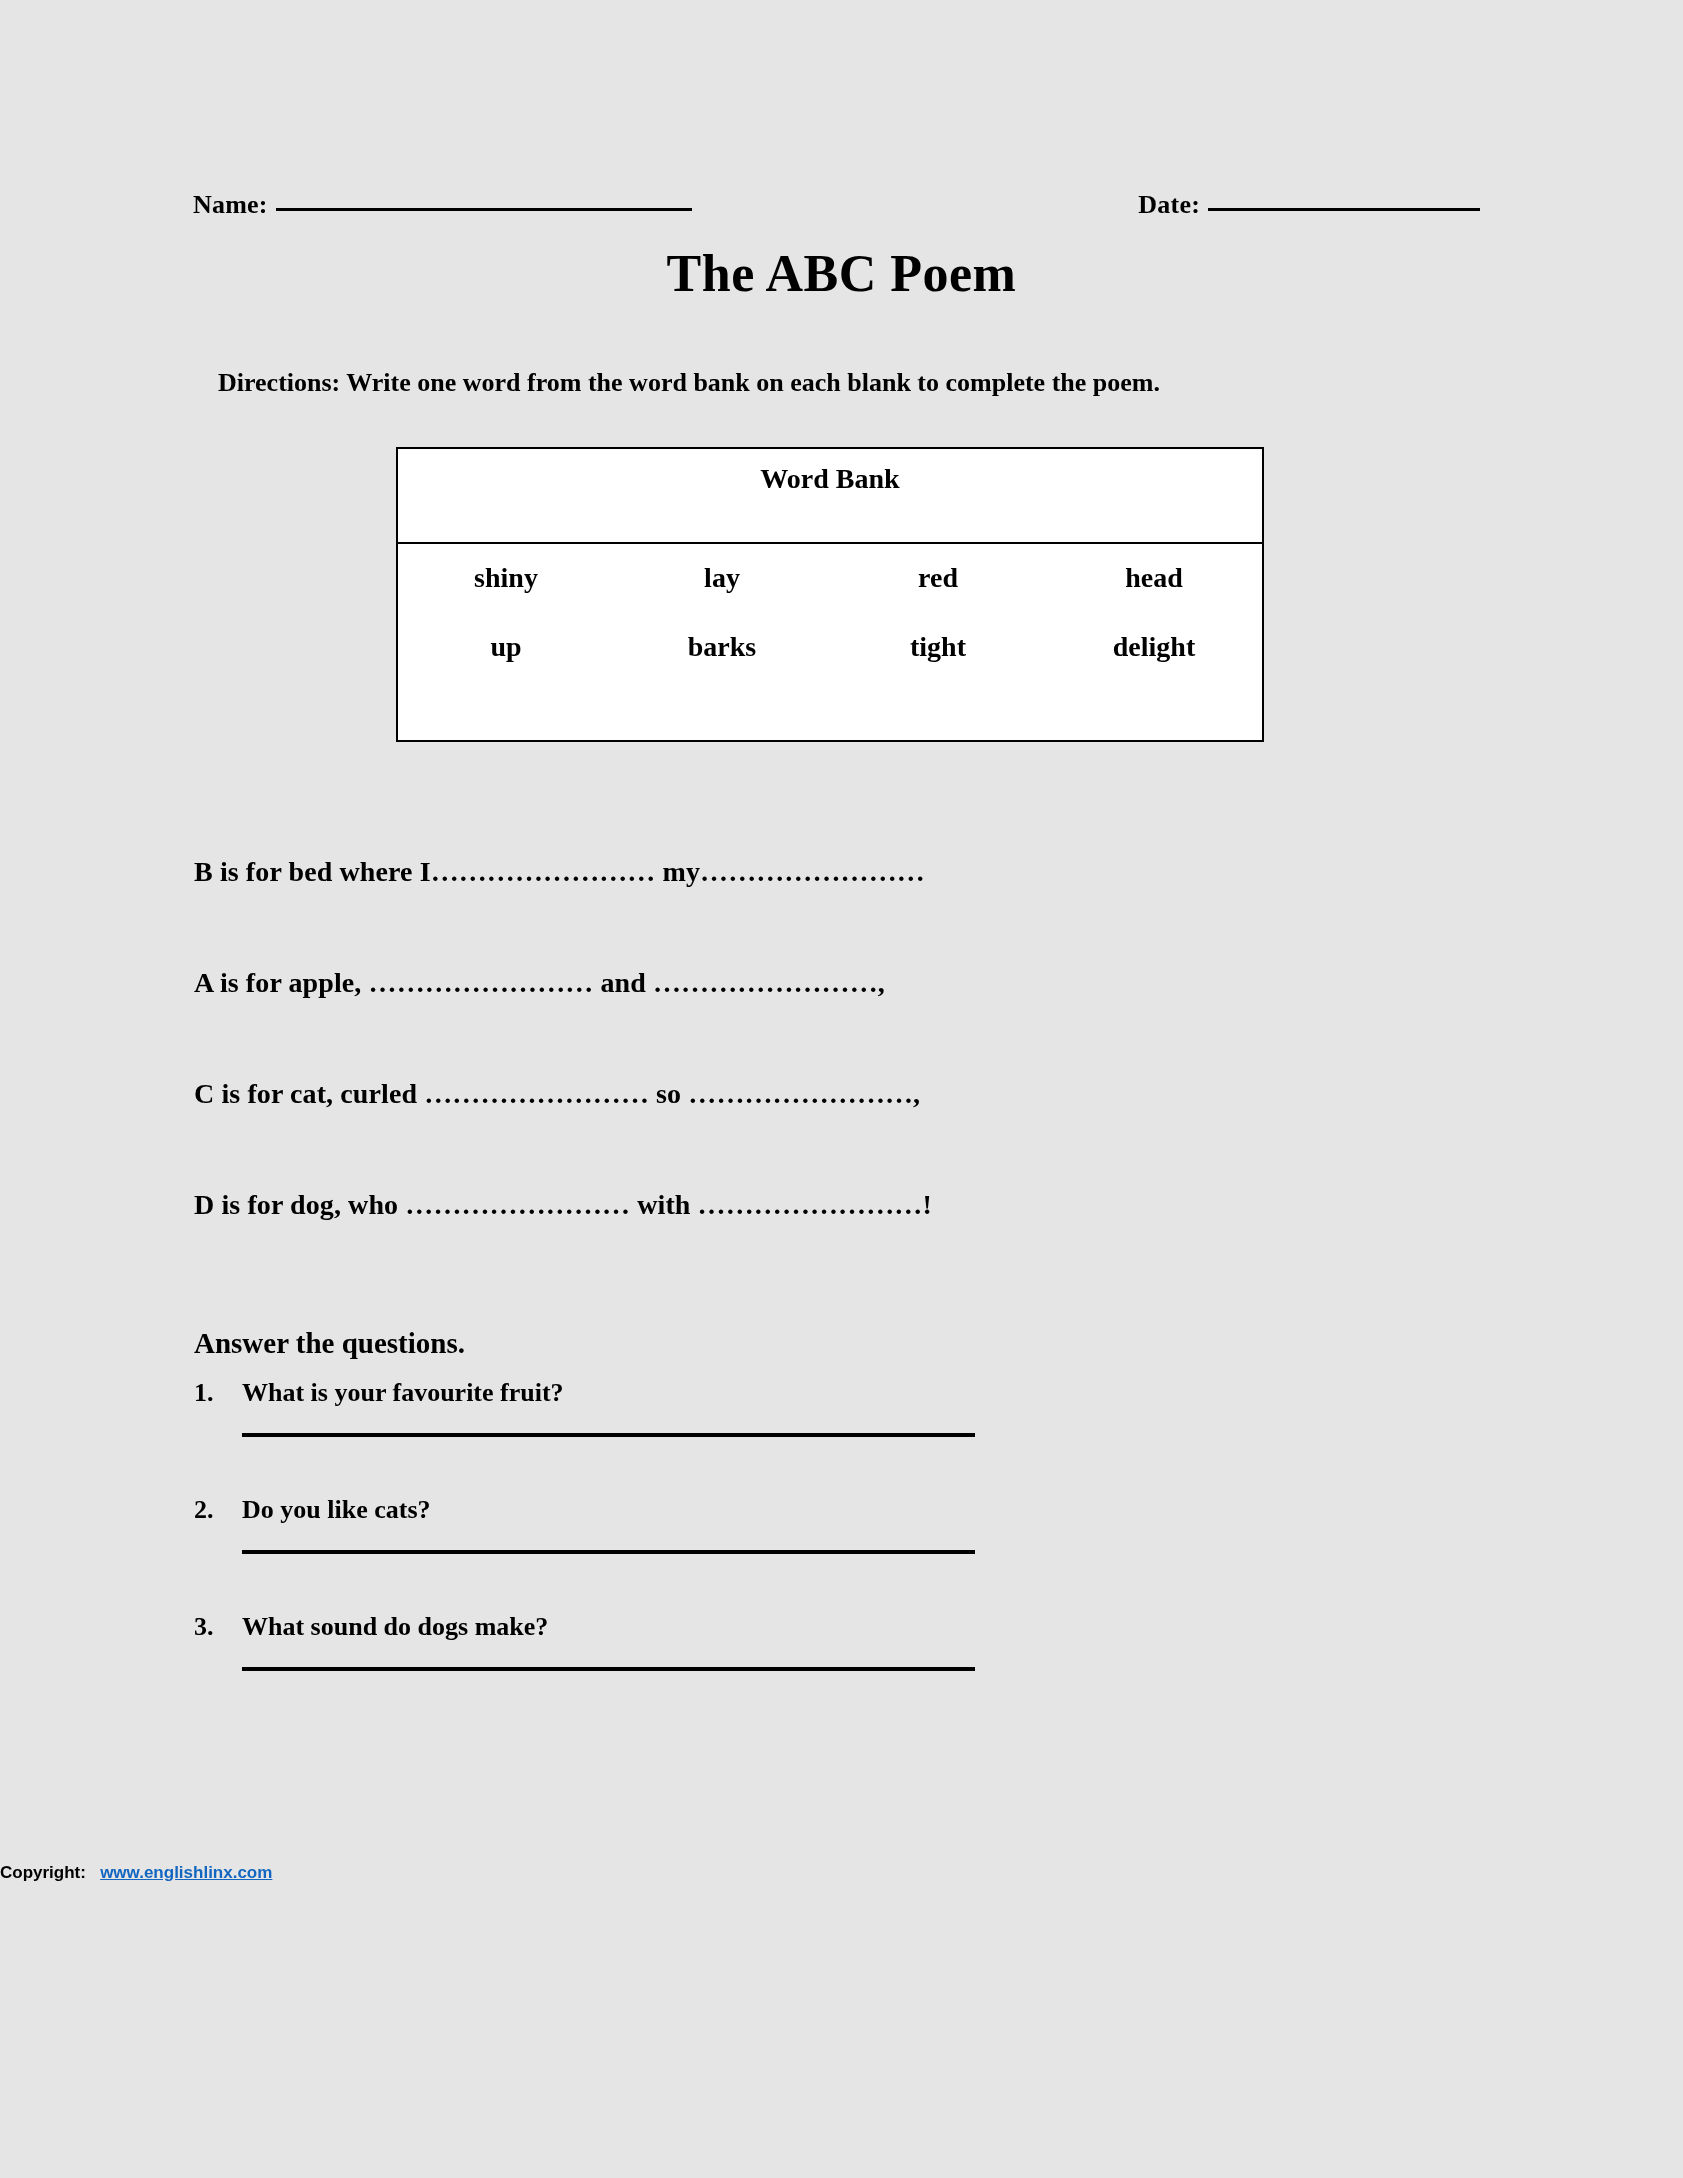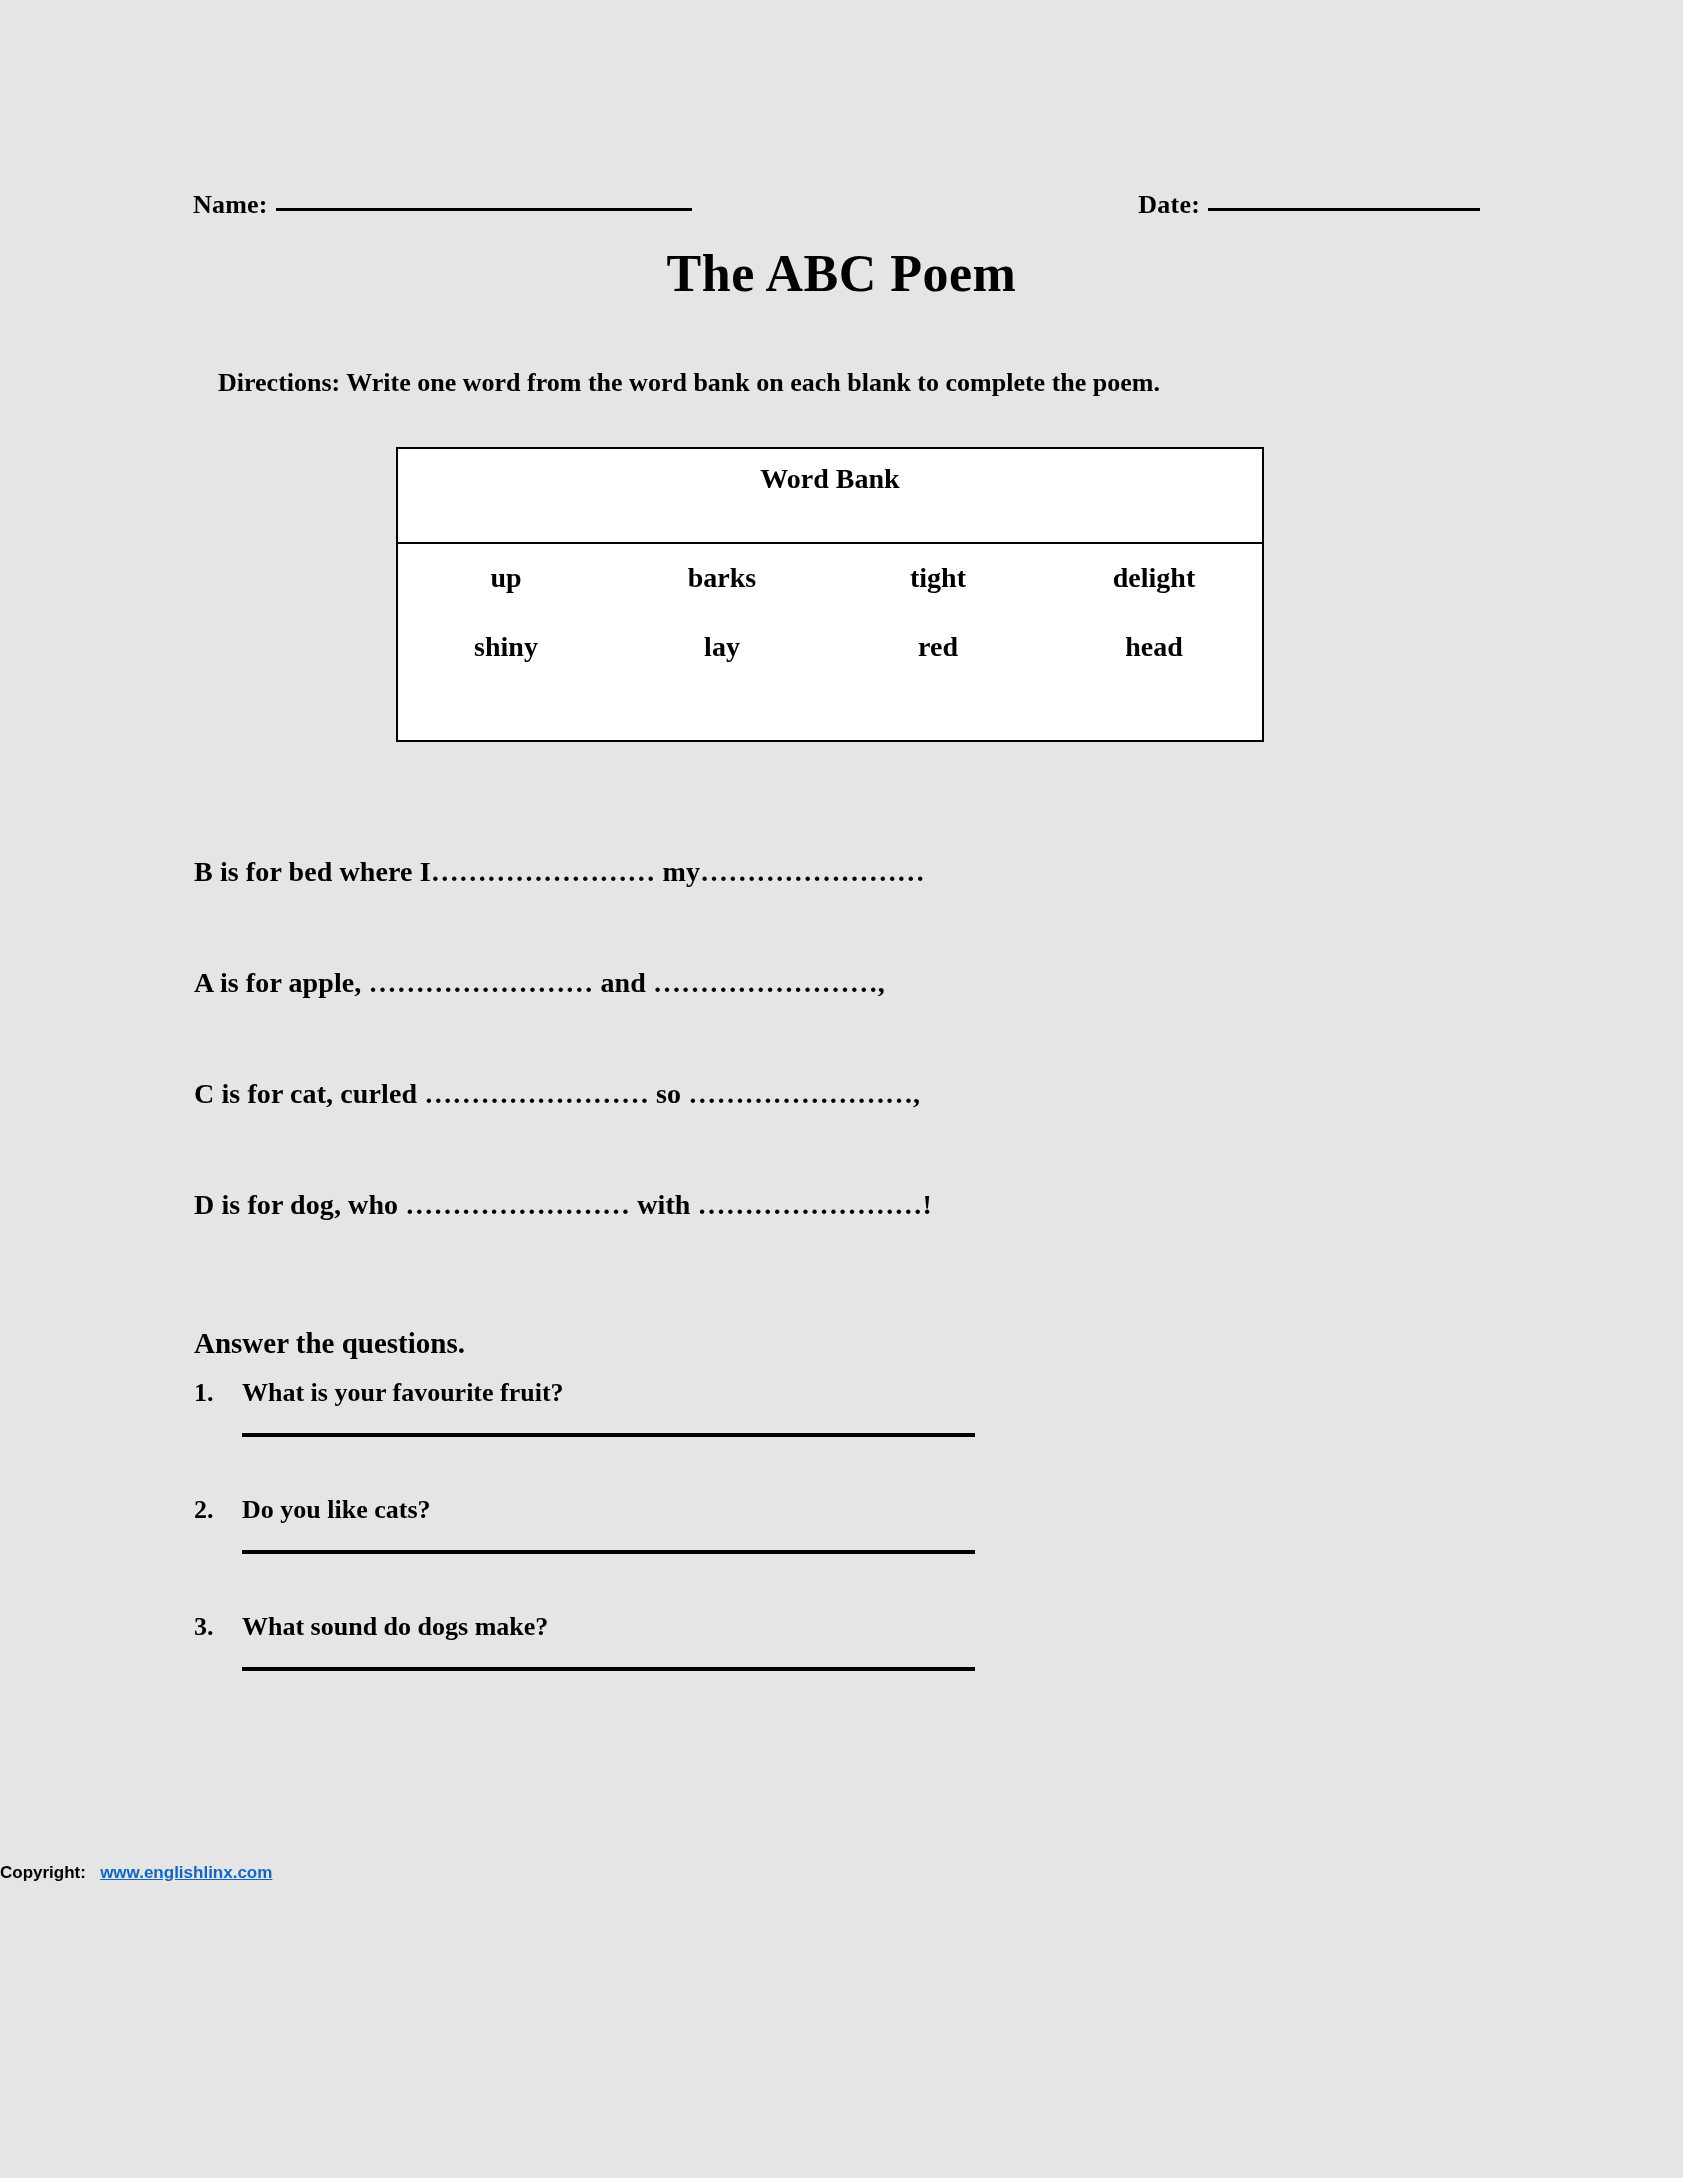--- a/index.html
+++ b/index.html
@@ -208,31 +208,31 @@
   <div class="doc-title">The ABC Poem</div>
 
   <div class="directions">Directions: Write one word from the word bank on each blank to complete the poem.</div>
 
   <div class="wordbank">
     <div class="wb-header">
       <span class="wb-header-text">Word Bank</span>
     </div>
     <div class="wb-body">
       <div class="wb-row">
+        <div class="wb-cell">shiny</div>
+        <div class="wb-cell">lay</div>
+        <div class="wb-cell">red</div>
+        <div class="wb-cell">head</div>
+      </div>
+      <div class="wb-row">
         <div class="wb-cell">up</div>
         <div class="wb-cell">barks</div>
         <div class="wb-cell">tight</div>
         <div class="wb-cell">delight</div>
       </div>
-      <div class="wb-row">
-        <div class="wb-cell">shiny</div>
-        <div class="wb-cell">lay</div>
-        <div class="wb-cell">red</div>
-        <div class="wb-cell">head</div>
-      </div>
     </div>
   </div>
 
   <div class="poem">
     <div class="poem-line">B is for bed where I…………………… my……………………</div>
     <div class="poem-line">A is for apple, …………………… and ……………………,</div>
     <div class="poem-line">C is for cat, curled …………………… so ……………………,</div>
     <div class="poem-line">D is for dog, who …………………… with ……………………!</div>
   </div>
 

